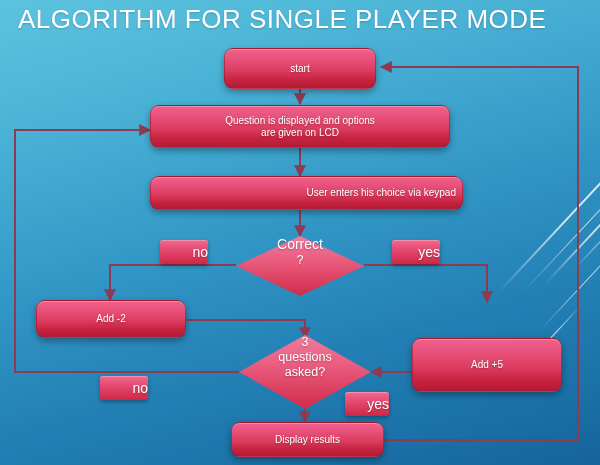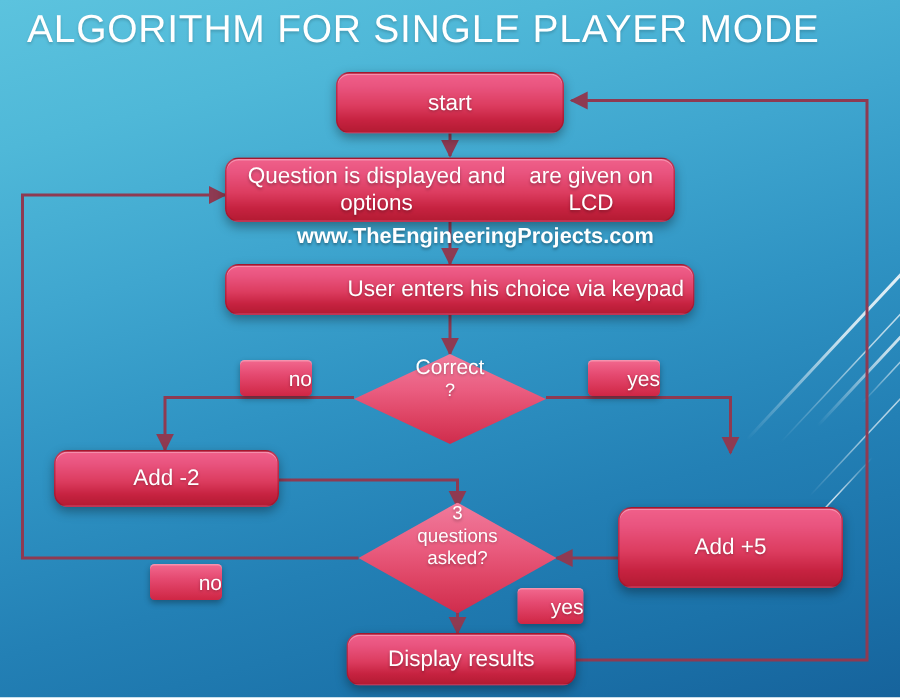--- a/index.html
+++ b/index.html
@@ -66,21 +66,21 @@
     display: flex;
     align-items: center;
     justify-content: center;
     text-align: center;
     color: #ffffff;
     border-radius: 9px;
     background: linear-gradient(to bottom,
         #f0608a 0%, #e9547f 22%, #dc3c5f 55%, #c62240 80%, #b41b33 100%);
     box-shadow: 0 3px 7px rgba(0,0,0,.35), inset 0 1px 0 rgba(255,255,255,.30);
     border: 1px solid rgba(150,20,40,.55);
-    font-size: 15px;
+    font-size: 10px;
     line-height: 1.18;
     text-shadow: 0 1px 2px rgba(0,0,0,.3);
     padding: 2px 6px;
   }
 
   
   .diamond {
     position: absolute;
     display: flex;
     align-items: flex-start;
@@ -160,21 +160,21 @@
       <path d="M384,440 L578,440 L578,67 L381,67"></path>
     </g>
   </svg>
 
   <div id="title">ALGORITHM FOR SINGLE PLAYER MODE</div>
 
   <div class="node" style="left:224px; top:48px; width:152px; height:41px;">
     <span>start</span>
   </div>
 
-  <div class="node" style="left:150px; top:105px; width:300px; height:43px; flex-direction:row;">
+  <div class="node" style="left:150px; top:105px; width:300px; height:43px; flex-direction:column;">
     <span>Question is displayed and options</span>
     <span>are given on LCD</span>
   </div>
 
   <div class="node" style="left:150px; top:176px; width:313px; height:34px;justify-content:flex-end;">
     <span>User enters his choice via keypad</span>
   </div>
 
   <div class="diamond" style="left:236px; top:236px; width:128px; height:60px;">
     <div class="dshape"></div>
@@ -214,15 +214,14 @@
   </div>
 
   <div class="chip" style="left:100px; top:376px; width:48px; height:24px;">
     <span>no</span>
   </div>
 
   <div class="chip" style="left:345px; top:392px; width:44px; height:24px;">
     <span>yes</span>
   </div>
 
-  <div id="watermark">www.TheEngineeringProjects.com</div>
 
 </div>
 
 </body></html>

